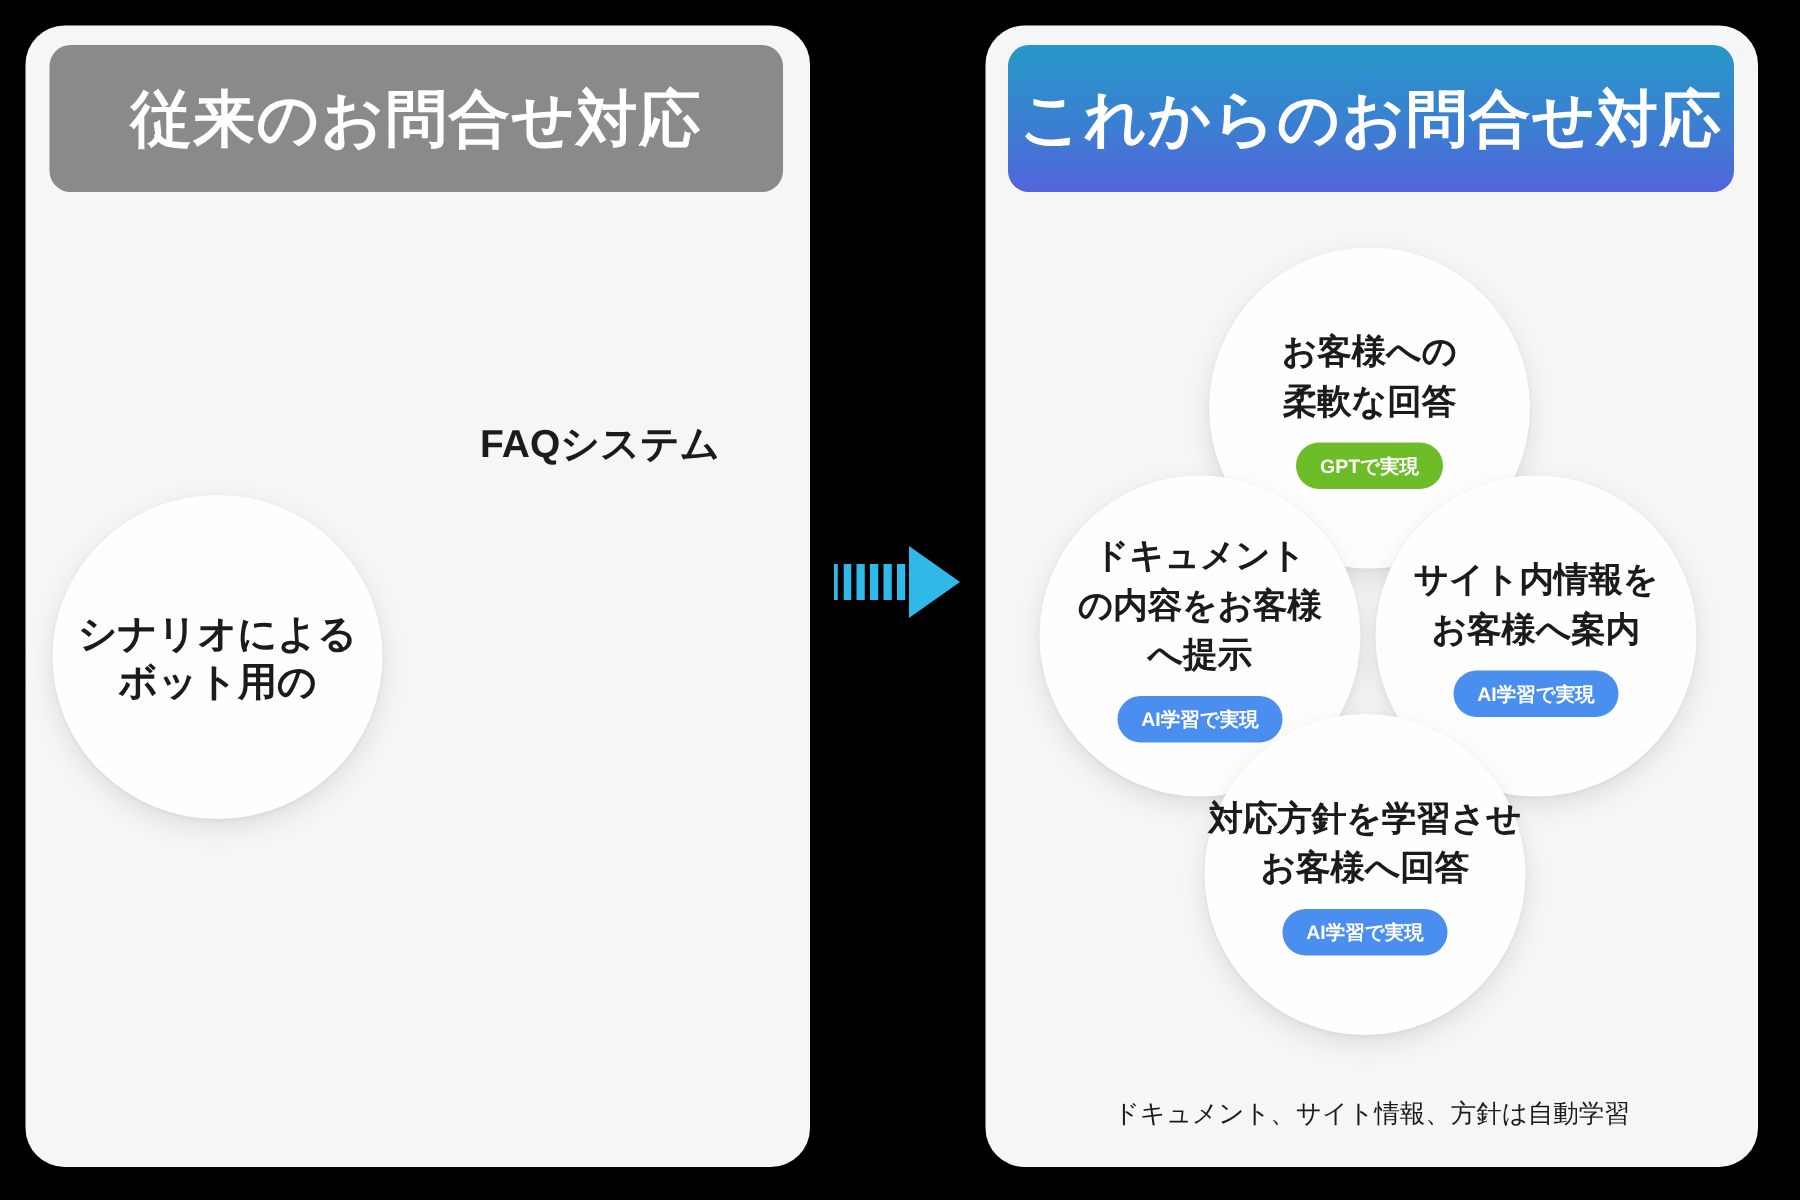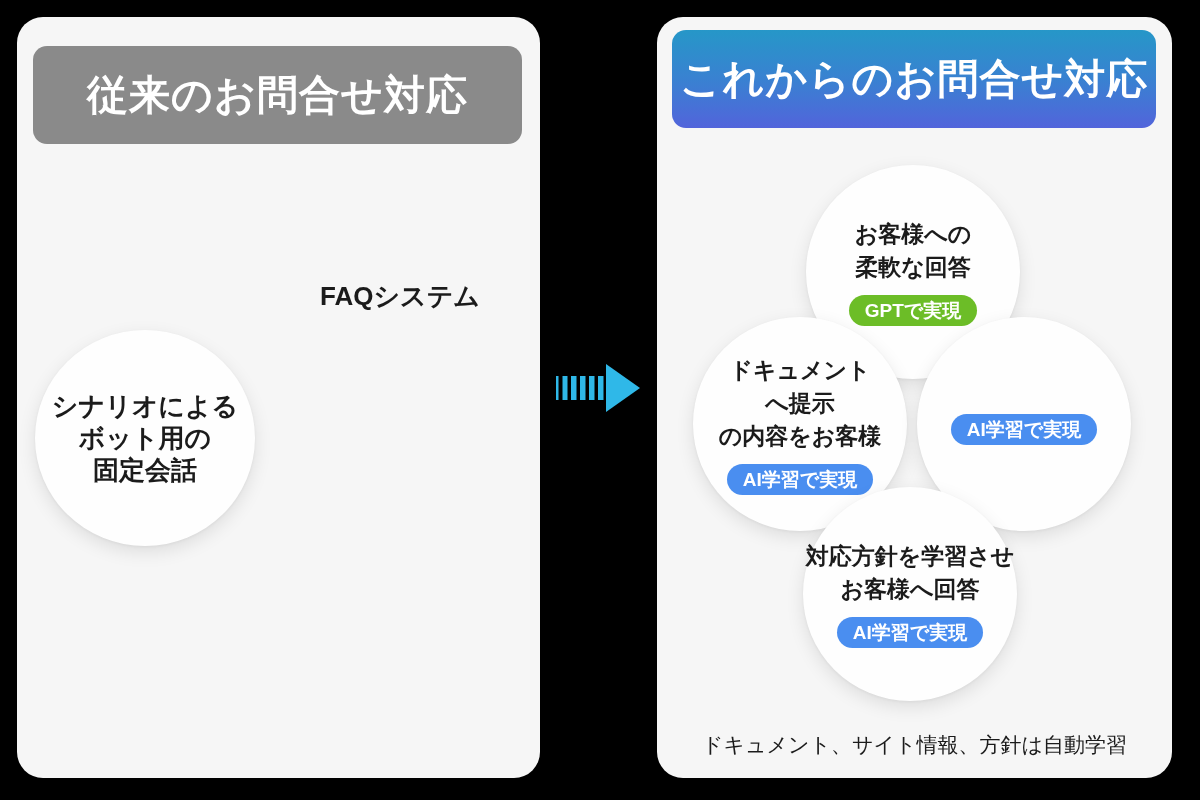--- a/index.html
+++ b/index.html
@@ -10,71 +10,70 @@
   .card{
     position:absolute;top:17px;height:761px;background:#f6f6f6;border-radius:26px;
   }
   .card.left{left:17px;width:523px;}
   .card.right{left:657px;width:515px;}
   .panel-header{
     position:absolute;left:16px;top:13px;height:98px;border-radius:14px;
     display:flex;align-items:center;justify-content:center;
     color:#fff;font-weight:bold;font-size:41px;letter-spacing:1px;white-space:nowrap;
   }
-  .panel-header.gray{width:489px;background:#8a8a8a;margin-top:16px;}
+  .panel-header.gray{width:489px;background:#8a8a8a;}
   .panel-header.grad{width:484px;left:15px;background:linear-gradient(180deg,#2697c8 0%,#3b7fd2 55%,#5264db 100%);}
   .col-label{
     position:absolute;transform:translate(-50%,-50%);
     font-weight:bold;font-size:26px;color:#1b1b1b;white-space:nowrap;
   }
   .circle{
     position:absolute;background:#fefefe;border-radius:50%;
     box-shadow:0 6px 18px rgba(0,0,0,0.10),0 1px 3px rgba(0,0,0,0.05);
     display:flex;flex-direction:column;align-items:center;justify-content:center;
   }
   .circle .c-text{font-weight:bold;text-align:center;color:#1b1b1b;white-space:nowrap;}
   .card.left .circle{width:220px;height:216px;}
   .card.left .c-text{font-size:26px;line-height:32px;}
   .card.right .circle{width:214px;height:214px;}
   .card.right .c-text{font-size:23px;line-height:33px;}
   .badge{
     margin-top:11px;display:inline-block;padding:4px 16px;border-radius:17px;
-    color:#fff;font-weight:bold;font-size:19px;line-height:23px;white-space:nowrap;
+    color:#fff;font-weight:bold;font-size:13px;line-height:23px;white-space:nowrap;
   }
   .badge.green{background:#6cbd27;}
   .badge.blue{background:#4a8ef0;}
   .c1{left:18px;top:313px;}
   .c2{left:273px;top:313px;}
   .c-top{left:149px;top:148px;}
   .c-left{left:36px;top:300px;z-index:2;}
   .c-right{left:260px;top:300px;z-index:2;}
-  .c-bottom{left:146px;top:470px;z-index:3;}
+  .c-bottom{left:146px;top:459px;z-index:3;}
   .footnote{
     position:absolute;left:0;right:0;top:714px;text-align:center;
-    font-size:21px;color:#1b1b1b;white-space:nowrap;
+    font-size:17px;color:#1b1b1b;white-space:nowrap;
   }
   .arrow{position:absolute;left:556px;top:364px;width:84px;height:48px;}
 </style>
 </head>
 <body>
 
 <div class="canvas">
 
   <section class="card left">
     <header class="panel-header gray">
       <span>従来のお問合せ対応</span>
     </header>
 
     <div class="col-label" style="left:383px;top:279px;">FAQシステム</div>
 
     <div class="circle c1">
       <div class="c-text">
         <div>シナリオによる</div>
         <div>ボット用の</div>
-        <div>固定会話</div>
       </div>
     </div>
 
   </section>
 
   <div class="arrow">
     <svg width="84" height="48" viewBox="0 0 84 48">
       <g fill="#2fb8e8">
         <rect x="0" y="12" width="2.5" height="24"></rect>
         <rect x="6.5" y="12" width="5" height="24"></rect>
@@ -96,27 +95,31 @@
       <div class="c-text">
         <div>お客様への</div>
         <div>柔軟な回答</div>
       </div>
       <span class="badge green" style="background: rgb(108, 189, 39);">GPTで実現</span>
     </div>
 
     <div class="circle c-left">
       <div class="c-text">
         <div>ドキュメント</div>
+        <div>の内容をお客様</div>
         <div>へ提示</div>
-        <div>の内容をお客様</div>
       </div>
       <span class="badge blue" style="background: rgb(74, 142, 240);">AI学習で実現</span>
     </div>
 
     <div class="circle c-right">
+      <div class="c-text">
+        <div>サイト内情報を</div>
+        <div>お客様へ案内</div>
+      </div>
       <span class="badge blue" style="background: rgb(74, 142, 240);">AI学習で実現</span>
     </div>
 
     <div class="circle c-bottom">
       <div class="c-text">
         <div>対応方針を学習させ</div>
         <div>お客様へ回答</div>
       </div>
       <span class="badge blue" style="background: rgb(74, 142, 240);">AI学習で実現</span>
     </div>

